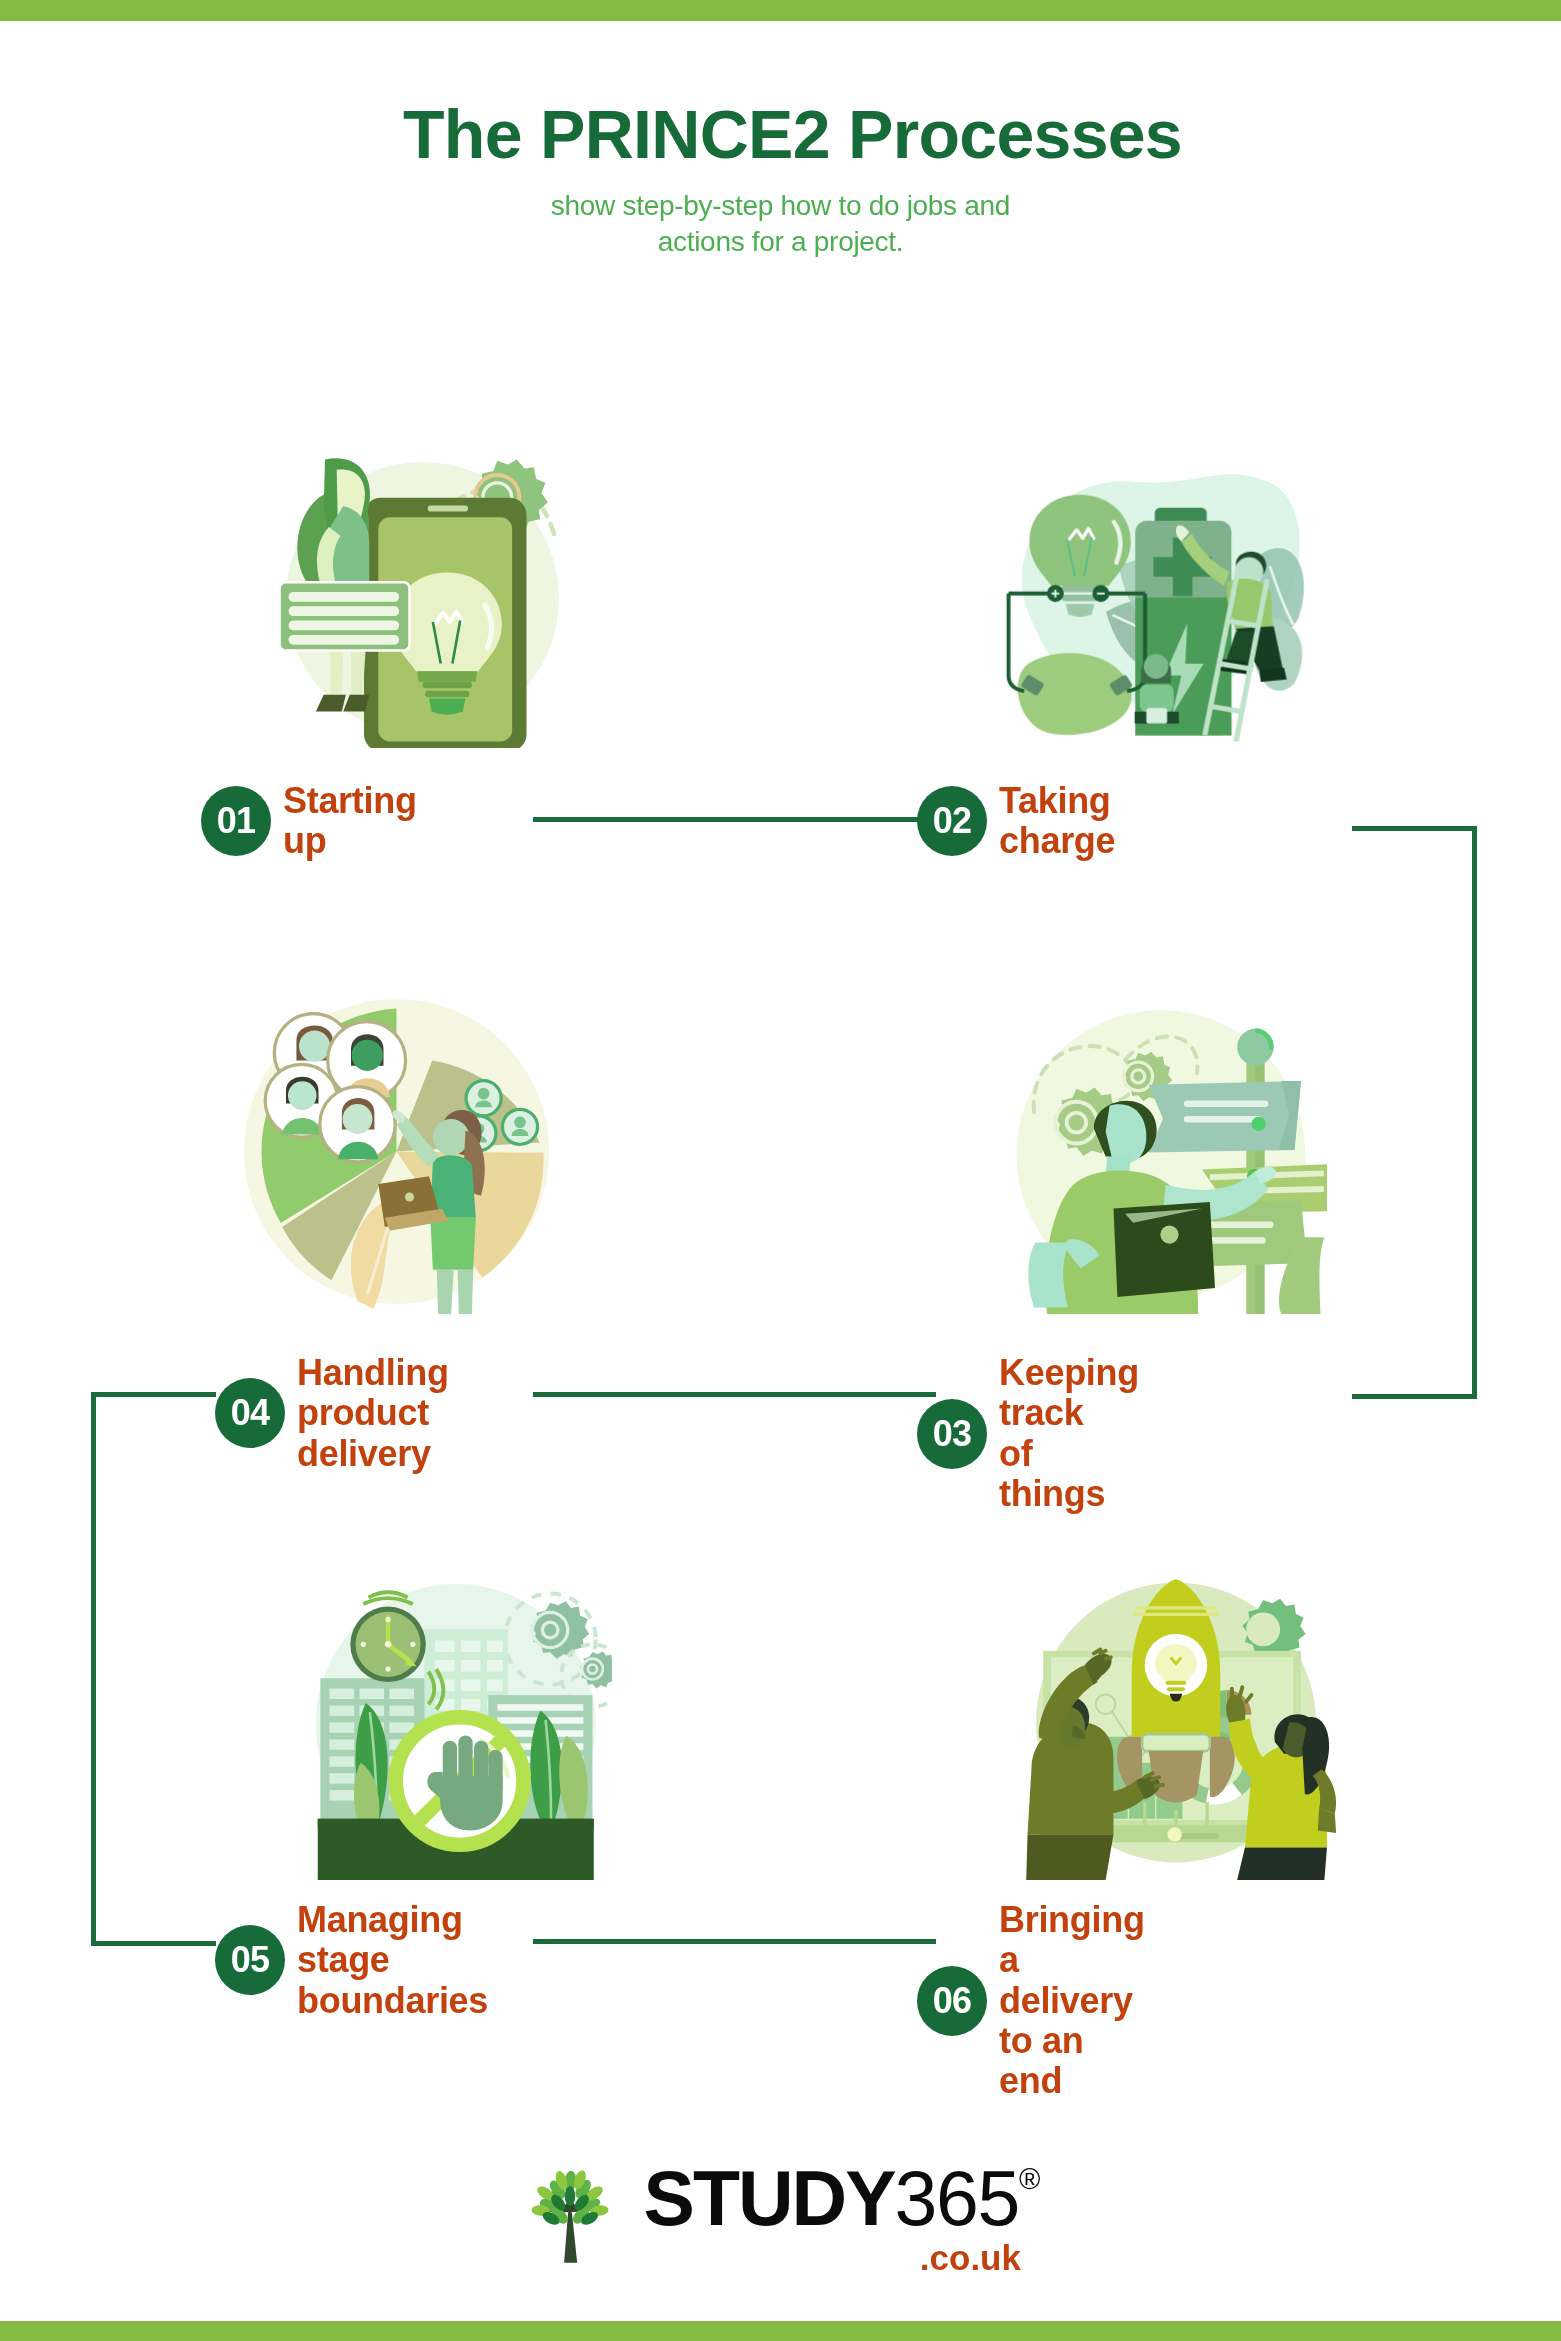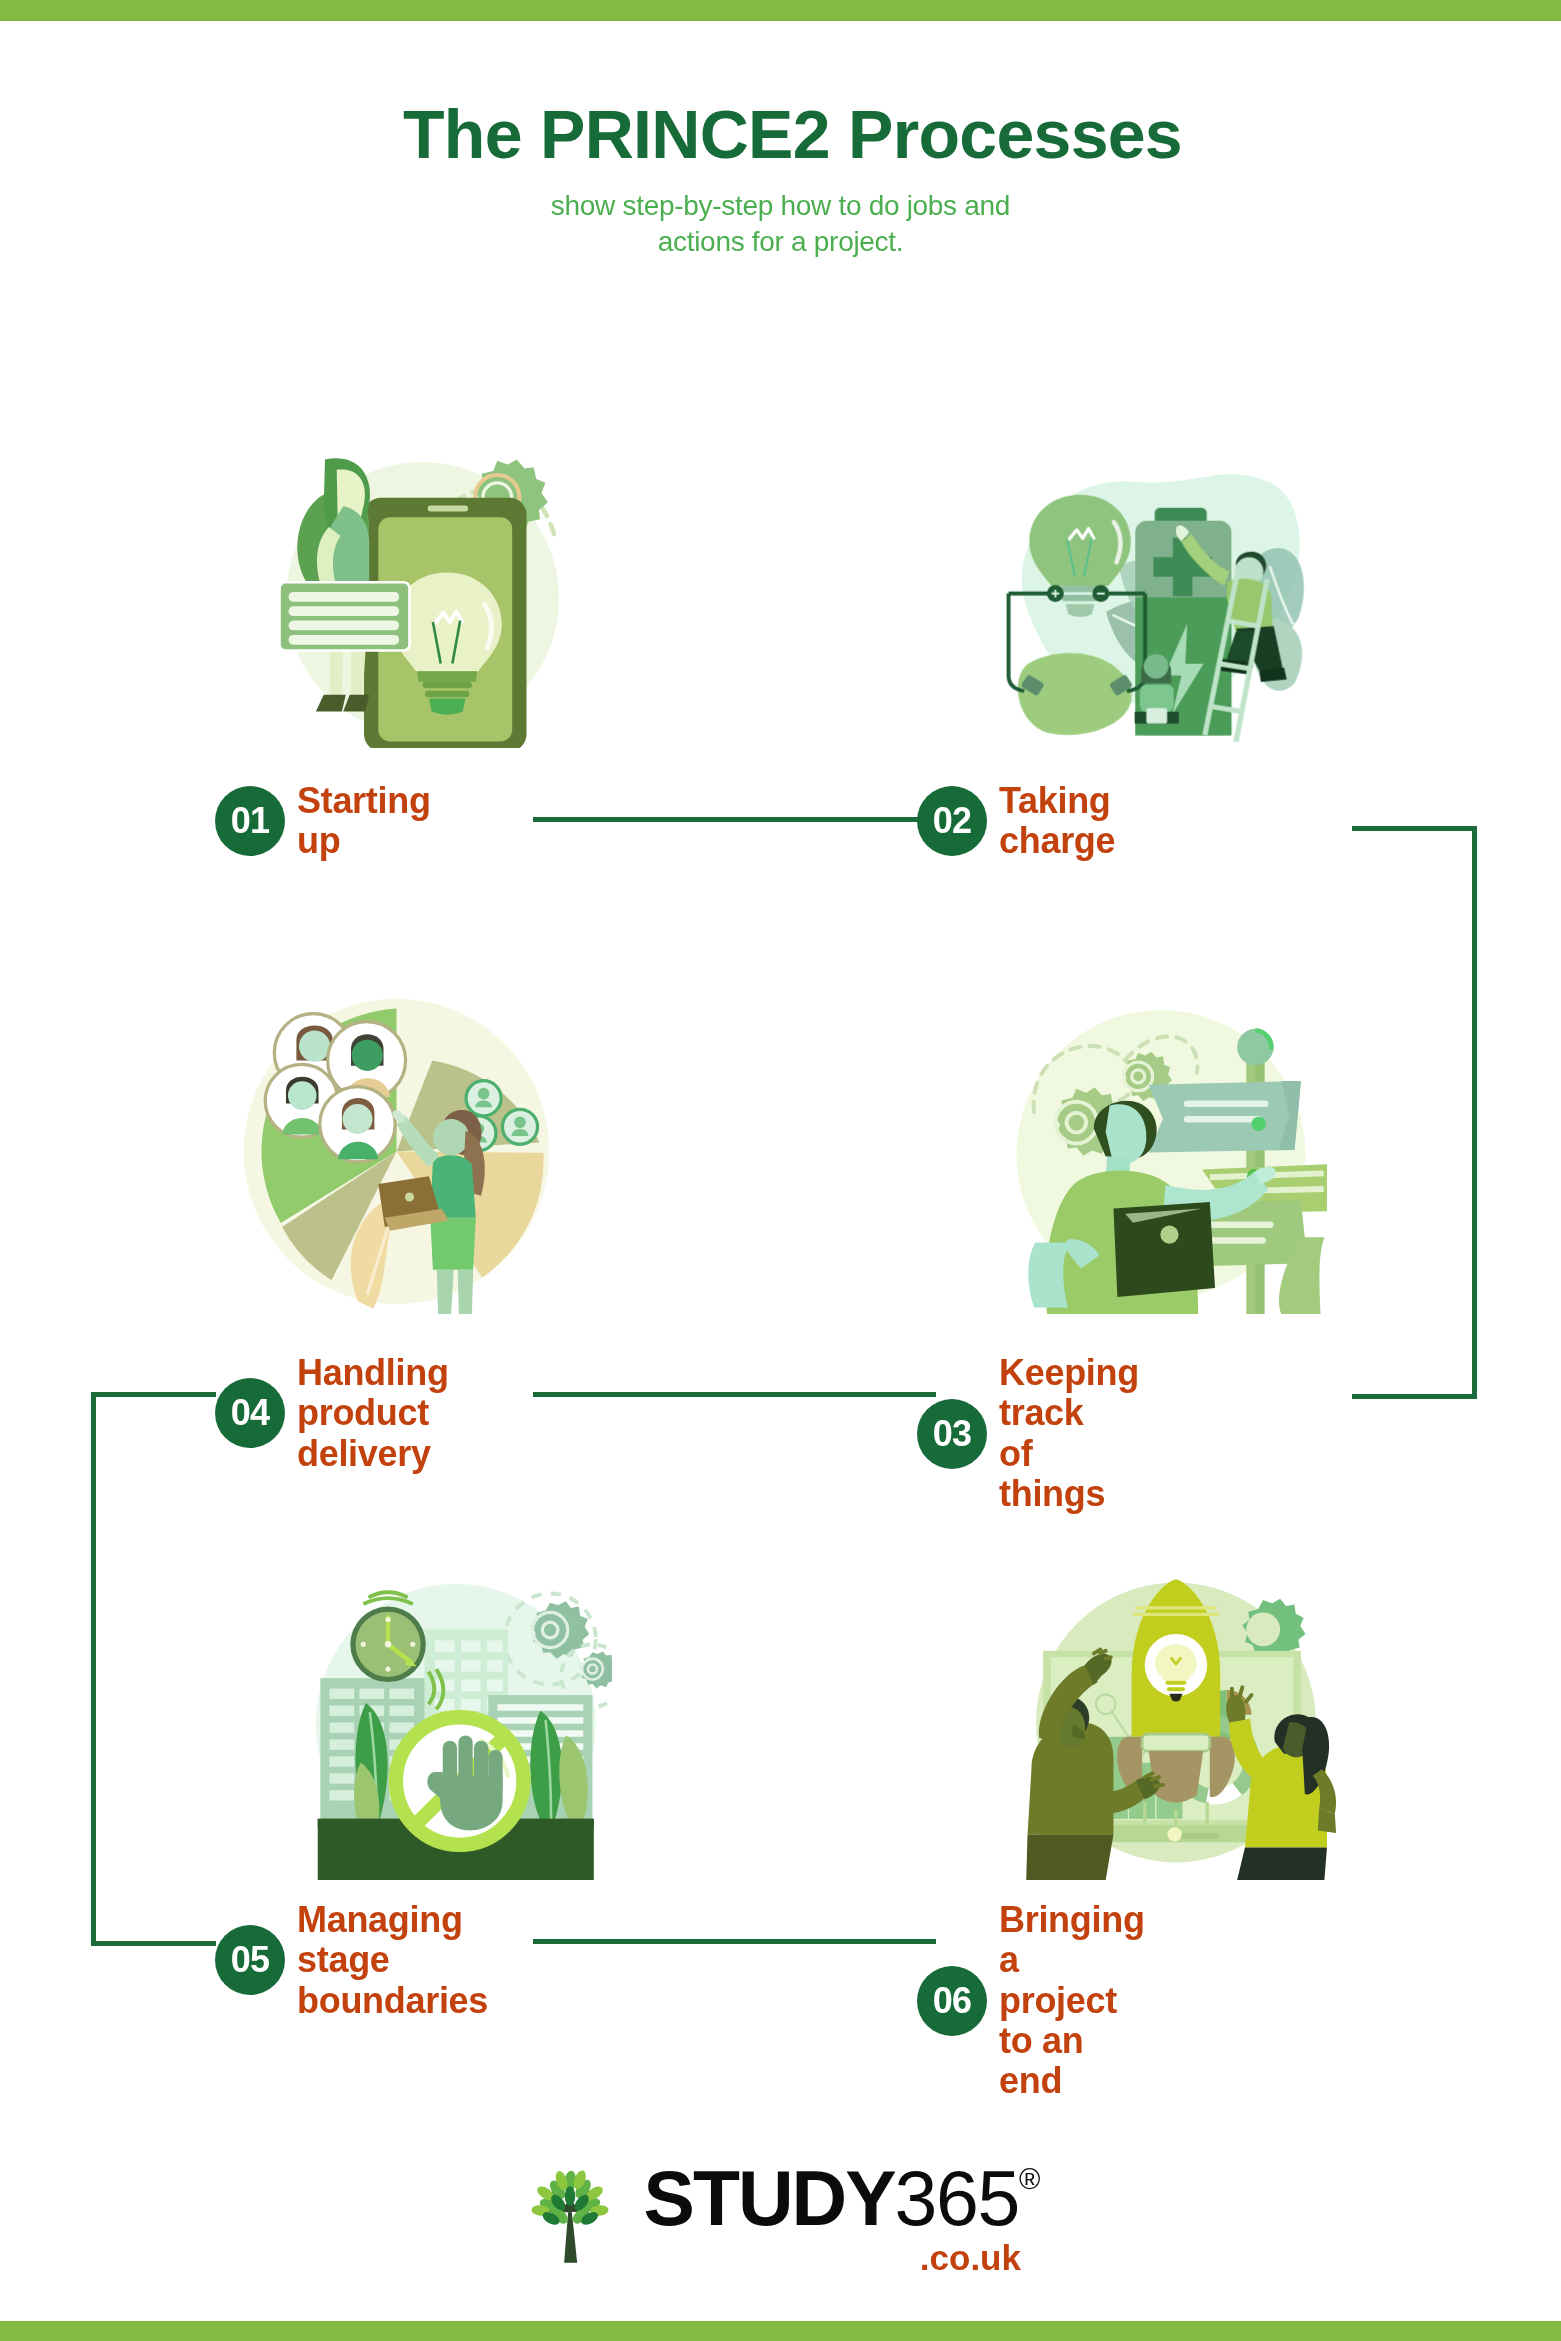--- a/index.html
+++ b/index.html
@@ -173,21 +173,21 @@
         <path d="M138,398 L168,398 L162,424 L128,424 Z" fill="#4A5C2A"></path>
       </g>
 
       <rect x="30" y="225" width="200" height="105" rx="9" fill="#8CC07C" stroke="#ffffff" stroke-width="4"></rect>
       <rect x="44" y="240" width="170" height="15" rx="7" fill="#EEF7E4"></rect>
       <rect x="44" y="262" width="170" height="15" rx="7" fill="#EEF7E4"></rect>
       <rect x="44" y="284" width="170" height="15" rx="7" fill="#EEF7E4"></rect>
       <rect x="44" y="306" width="170" height="15" rx="7" fill="#EEF7E4"></rect>
     </svg>
   </div>
-  <div class="label-row" style="left:215px; top:781px;">
+  <div class="label-row" style="left:201px; top:781px;">
     <div class="badge">01</div>
     <div class="step-label">Starting up</div>
   </div>
 </div>
 
 <div class="step">
   <div class="illus" style="left:989px; top:449px;">
     <svg class="ill-svg" width="325" height="293" viewBox="0 0 500 450">
       <path d="M60 250 C20 150 110 40 220 50 C320 58 360 20 430 50 C490 76 490 180 450 250 C410 320 380 380 260 390 C140 400 96 340 60 250 Z" fill="#DDF5E6"></path>
 
@@ -612,21 +612,21 @@
         <path d="M344 190 L344 176 M356 188 L360 174 M366 196 L374 186" stroke="#6E7B28" stroke-width="6" stroke-linecap="round"></path>
         <path d="M482 300 C500 316 508 344 502 368 L478 360 C482 340 478 320 468 310 Z" fill="#6E7B28"></path>
         <path d="M478 360 L502 368 L504 398 L476 394 Z" fill="#6E7B28"></path>
         <path d="M364 420 L490 420 L486 470 L352 470 Z" fill="#233026"></path>
       </g>
     </svg>
   </div>
   <div class="label-row" style="left:917px; top:1900px;">
     <div class="badge">06</div>
     <div class="step-label">Bringing a
-project to an end</div>
+delivery to an end</div>
   </div>
 </div>
 
 </div>
 
 <div class="logo">
   <svg class="logo-tree" viewBox="0 0 150 150">
     <path d="M72 66 L66 142 L86 142 L78 66 Z" fill="#2E4A2A"></path>
     <path d="M75 64 L48 36 M75 64 L104 34 M75 62 L40 62 M75 62 L110 60" stroke="#2E4A2A" stroke-width="5" stroke-linecap="round"></path>
     <circle cx="75" cy="57" r="8" fill="#2E4A2A"></circle>

